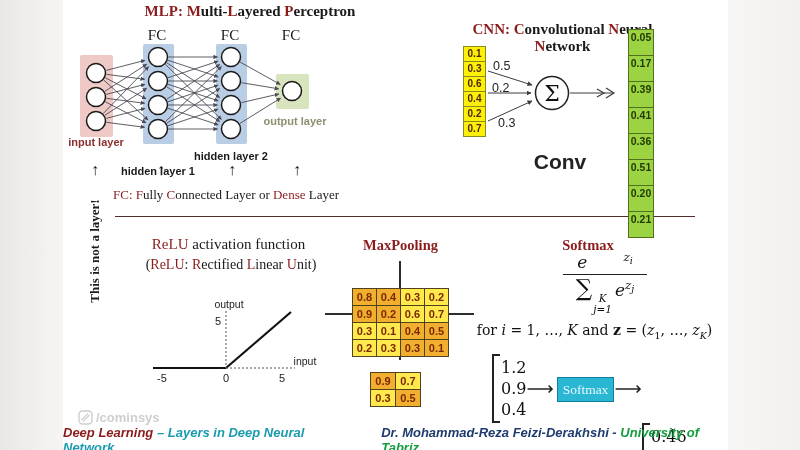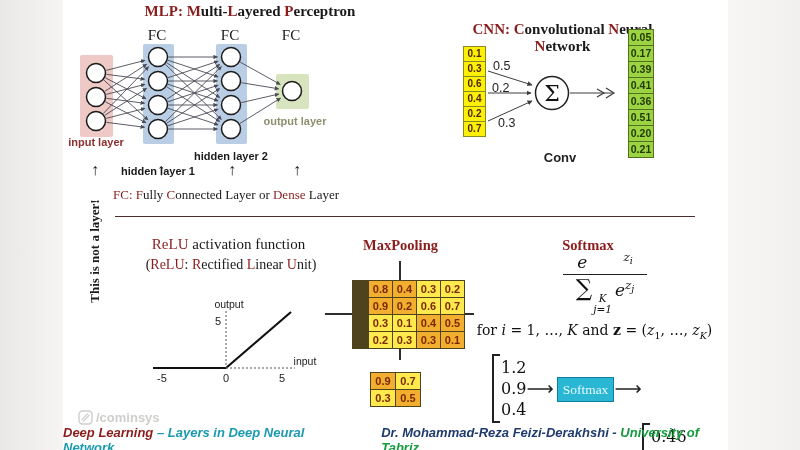--- a/index.html
+++ b/index.html
@@ -24,21 +24,21 @@
   .fc-label{font-family:"Liberation Serif",serif;font-size:15px;width:26px;text-align:center;}
   .layer-label{font-size:11px;font-weight:bold;}
   .up-arrow{font-family:"Liberation Serif",serif;font-size:16px;width:14px;text-align:center;color:#222;}
   .vtext{font-family:"Liberation Serif",serif;font-size:13px;font-weight:bold;width:142px;height:16px;
          text-align:center;transform:rotate(-90deg);}
   
   .cellcol{display:flex;flex-direction:column;}
   .ycell{box-sizing:border-box;width:23px;height:16px;background:var(--cell_yellow);
          border:1px solid #8a8a22;margin-top:-1px;font-size:10px;font-weight:bold;color:#4d2600;
          text-align:center;line-height:14px;}
-  .gcell{box-sizing:border-box;width:26px;height:17px;background:var(--cell_green);
+  .gcell{box-sizing:border-box;width:26px;height:27px;background:var(--cell_green);
          border:1px solid #50721c;margin-top:-1px;font-size:10.5px;font-weight:bold;color:#233a00;
          text-align:center;line-height:15px;}
   .weight{font-size:12.5px;color:#222;}
   
   .pgrid{display:grid;border:1.5px solid #4e431d;background:#4e431d;grid-gap:1px;z-index:2;}
   .pcell{width:23px;height:16px;font-size:11px;font-weight:bold;color:#7a2800;
          text-align:center;line-height:16px;}
   .pcell.hl{background:var(--pool_orange);}
   .pcell.nl{background:var(--pool_yellow);}
   .crossline{background:#2e2e2e;z-index:1;}
@@ -197,21 +197,21 @@
       <div class="gcell">0.05</div>
       <div class="gcell">0.17</div>
       <div class="gcell">0.39</div>
       <div class="gcell">0.41</div>
       <div class="gcell">0.36</div>
       <div class="gcell">0.51</div>
       <div class="gcell">0.20</div>
       <div class="gcell">0.21</div>
     </div>
 
-  <div class="abs center" style="left:525px;top:150px;width:70px;font-size:13px;font-weight:600;color:#222;">Conv</div>
+  <div class="abs center" style="left:525px;top:150px;width:70px;font-size:21px;font-weight:600;color:#222;">Conv</div>
 
   <div class="abs serif center" style="left:126px;top:236px;width:205px;font-size:15px;"><span class="rt-red">ReLU</span><span> activation function</span></div>
   <div class="abs serif center" style="left:126px;top:257px;width:210px;font-size:14px;"><span>(</span><span class="rt-red">ReLU</span><span>: </span><span class="rt-red">R</span><span>ectified </span><span class="rt-red">L</span><span>inear </span><span class="rt-red">U</span><span>nit)</span></div>
 
   <svg class="abs" style="left:145px;top:298px;" width="180" height="92" viewBox="0 0 180 92">
     <line x1="8" y1="70" x2="81" y2="70" stroke="#111" stroke-width="2.2"></line>
     <line x1="81" y1="70" x2="146" y2="14" stroke="#111" stroke-width="2.2"></line>
     <line x1="81" y1="13" x2="81" y2="70" stroke="#555" stroke-width="1" stroke-dasharray="2,2"></line>
     <line x1="81" y1="70" x2="150" y2="70" stroke="#555" stroke-width="1" stroke-dasharray="2,2"></line>
     <text x="84" y="10" text-anchor="middle" font-size="10.5" fill="#222">output</text>
@@ -220,21 +220,21 @@
     <text x="17" y="84" text-anchor="middle" font-size="11" fill="#222">-5</text>
     <text x="81" y="84" text-anchor="middle" font-size="11" fill="#222">0</text>
     <text x="137" y="84" text-anchor="middle" font-size="11" fill="#222">5</text>
   </svg>
 
   <div class="abs serif center" style="left:338px;top:237px;width:125px;font-size:14.5px;color:var(--accent_red);font-weight:600;">MaxPooling</div>
 
   <div class="abs crossline" style="left:399px;top:261px;width:2px;height:99px;"></div>
   <div class="abs crossline" style="left:325px;top:313px;width:149px;height:2px;"></div>
 
-  <div id="pool-grid" class="abs pgrid" style="left:352px;top:280px;grid-template-columns:repeat(4,23px);padding-left:16px;">
+  <div id="pool-grid" class="abs pgrid" style="left:352px;top:288px;grid-template-columns:repeat(4,23px);">
       <div class="pcell hl">0.8</div>
       <div class="pcell hl">0.4</div>
       <div class="pcell nl">0.3</div>
       <div class="pcell nl">0.2</div>
       <div class="pcell hl">0.9</div>
       <div class="pcell hl">0.2</div>
       <div class="pcell nl">0.6</div>
       <div class="pcell nl">0.7</div>
       <div class="pcell nl">0.3</div>
       <div class="pcell nl">0.1</div>

